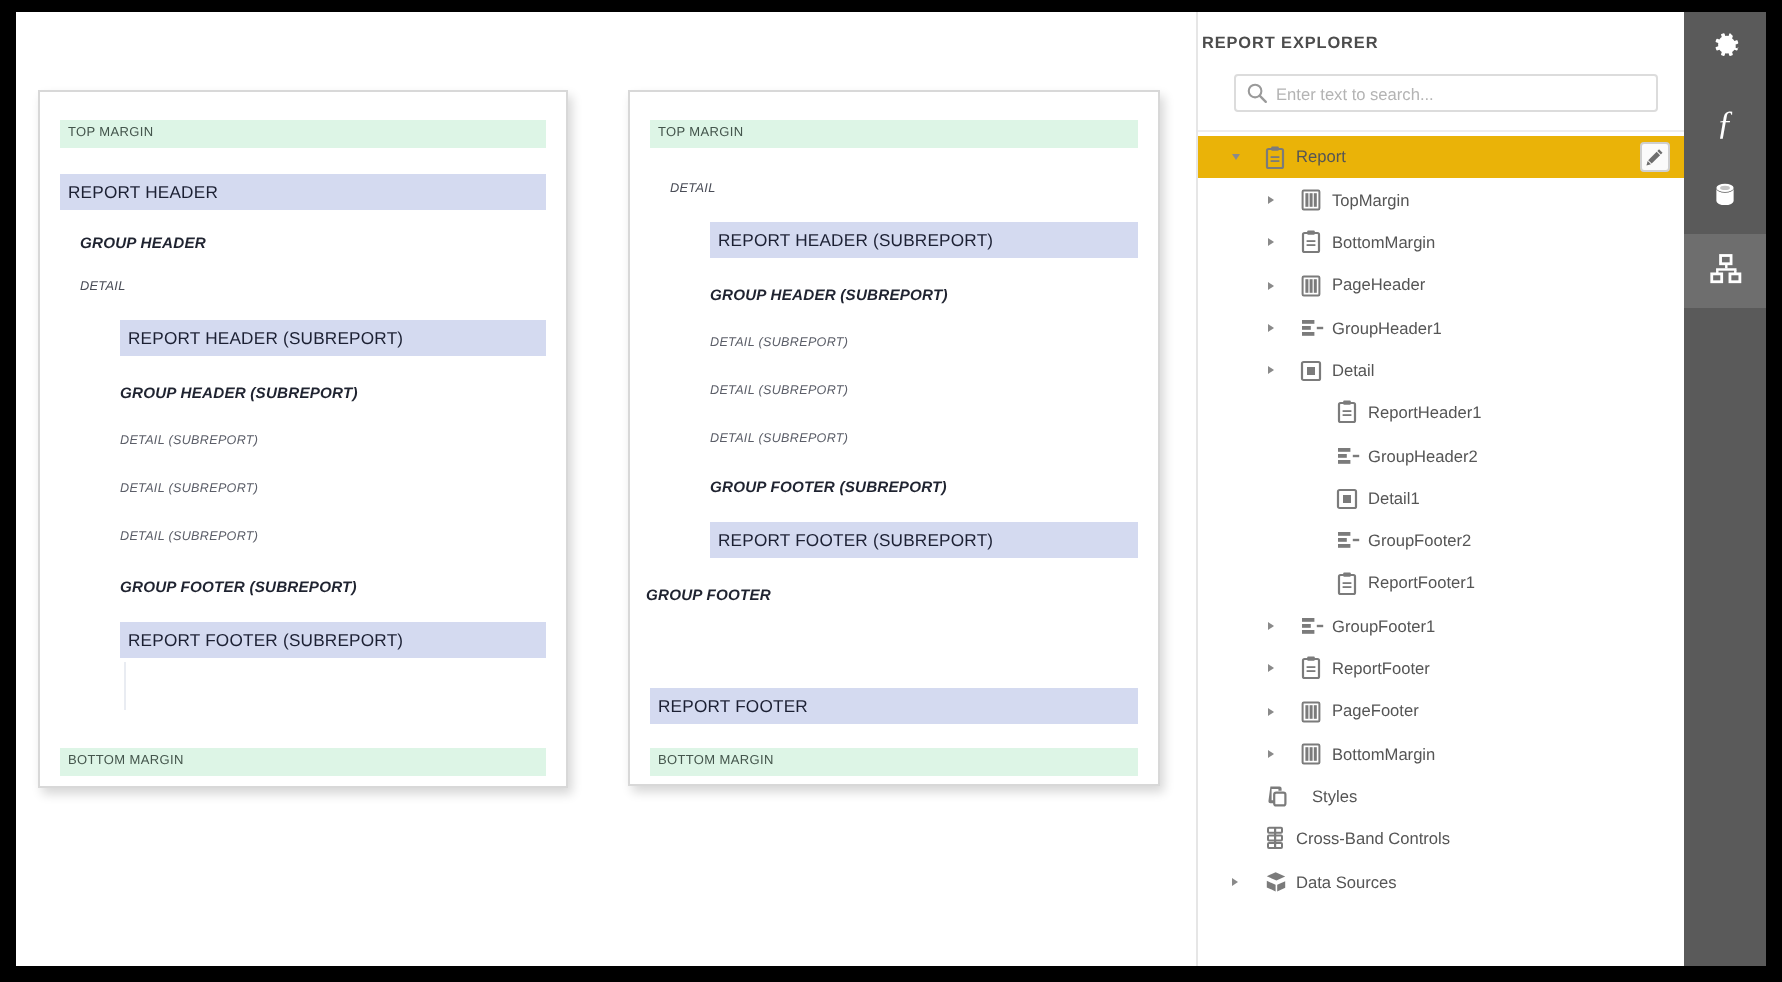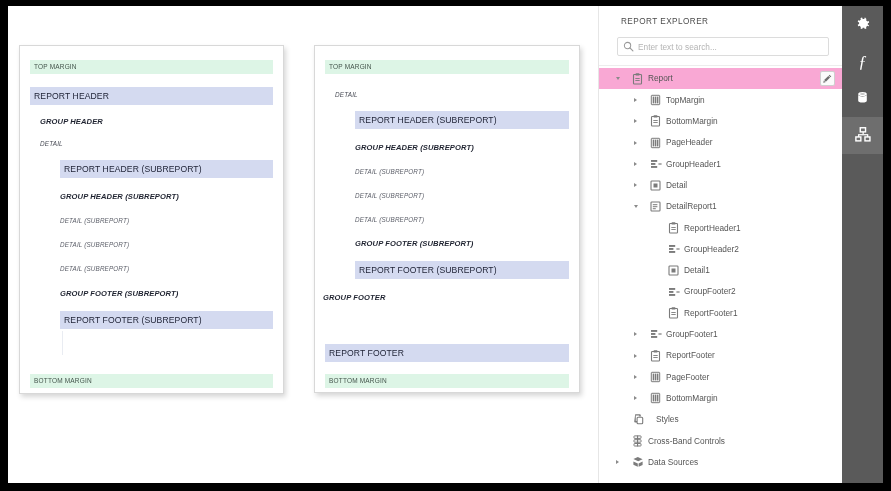--- a/index.html
+++ b/index.html
@@ -107,23 +107,23 @@
   #explorer {
     position: absolute;
     left: 590px; top: 0;
     width: 244px; height: 477px;
     background: #ffffff;
     border-left: 1px solid #e6e6e6;
     overflow: hidden;
   }
   #explorer-title {
     position: absolute;
-    left: 22px; top: 11px;
+    left: 2px; top: 11px;
     font-size: 8.2px;
-    font-weight: normal;
+    font-weight: bold;
     letter-spacing: 0.45px;
     color: #4c4c4c;
   }
   #search-wrap {
     position: absolute;
     left: 18px; top: 31px;
     width: 212px; height: 19px;
     border: 1px solid #dcdcdc;
     border-radius: 2px;
     background: #fff;
@@ -162,21 +162,21 @@
   .tree-row {
     position: relative;
     height: 21.3px;
     display: flex;
     align-items: center;
     font-size: 8.3px;
     color: #555555;
     white-space: nowrap;
   }
   .tree-row.selected {
-    background: #f9a8d4;
+    background: #eab308;
   }
   .arrow {
     position: absolute;
     width: 9px; height: 9px;
     display: flex; align-items: center; justify-content: center;
   }
   .arrow i {
     display: block;
     width: 0; height: 0;
   }
@@ -412,34 +412,20 @@
             <span class="arrow collapsed" style="left: 32px;">
               <i></i>
             </span>
             <span class="node-icon" style="left: 50px;">
               <svg width="11" height="11" viewBox="0 0 11 11">
                 <rect x="1" y="1" width="9" height="9" rx="0.8" fill="none" stroke="#7b7b7b" stroke-width="1.1"></rect>
                 <rect x="3.5" y="3.5" width="4" height="4" fill="#7b7b7b"></rect>
               </svg>
             </span>
             <span class="node-label" style="left: 67px;">Detail</span>
-          </div>
-          <div class="tree-row">
-            <span class="arrow expanded" style="left: 32px;">
-              <i></i>
-            </span>
-            <span class="node-icon" style="left: 50px;">
-              <svg width="11" height="11" viewBox="0 0 11 11">
-                <rect x="1" y="1" width="9" height="9" rx="0.8" fill="none" stroke="#7b7b7b" stroke-width="1.1"></rect>
-                <rect x="2.8" y="3.2" width="4.6" height="1" fill="#7b7b7b"></rect>
-                <rect x="2.8" y="5.2" width="4.6" height="1" fill="#7b7b7b"></rect>
-                <rect x="2.8" y="7.2" width="3" height="1" fill="#7b7b7b"></rect>
-              </svg>
-            </span>
-            <span class="node-label" style="left: 67px;">DetailReport1</span>
           </div>
           <div class="tree-row">
             <span class="node-icon" style="left: 68px;">
               <svg width="11" height="12" viewBox="0 0 11 12">
                 <rect x="1.5" y="1.5" width="8" height="9.5" rx="0.8" fill="none" stroke="#7b7b7b" stroke-width="1.1"></rect>
                 <rect x="3.6" y="0.3" width="3.8" height="2.1" rx="0.5" fill="#7b7b7b"></rect>
                 <rect x="3.3" y="5.1" width="4.4" height="0.9" fill="#7b7b7b"></rect>
                 <rect x="3.3" y="7.1" width="4.4" height="0.9" fill="#7b7b7b"></rect>
               </svg>
             </span>

